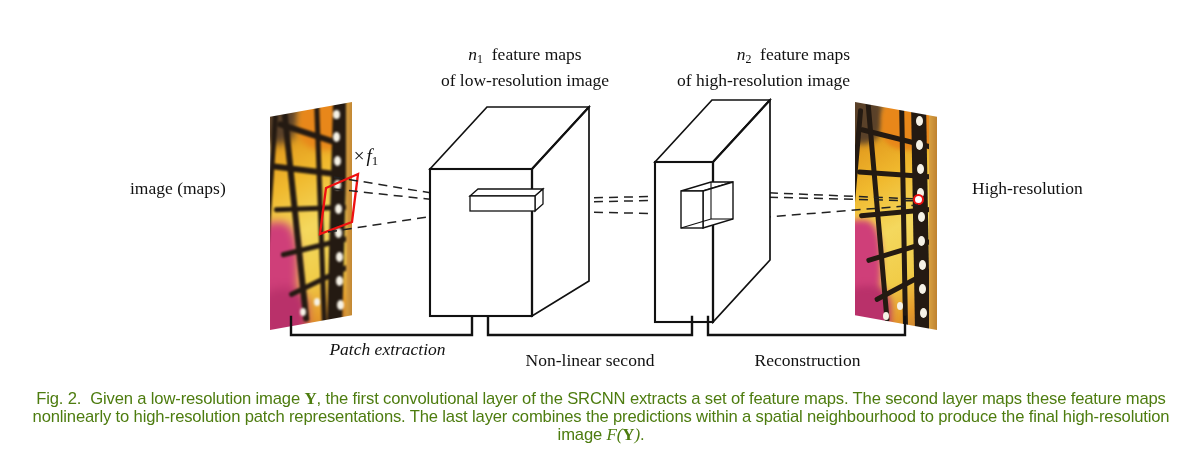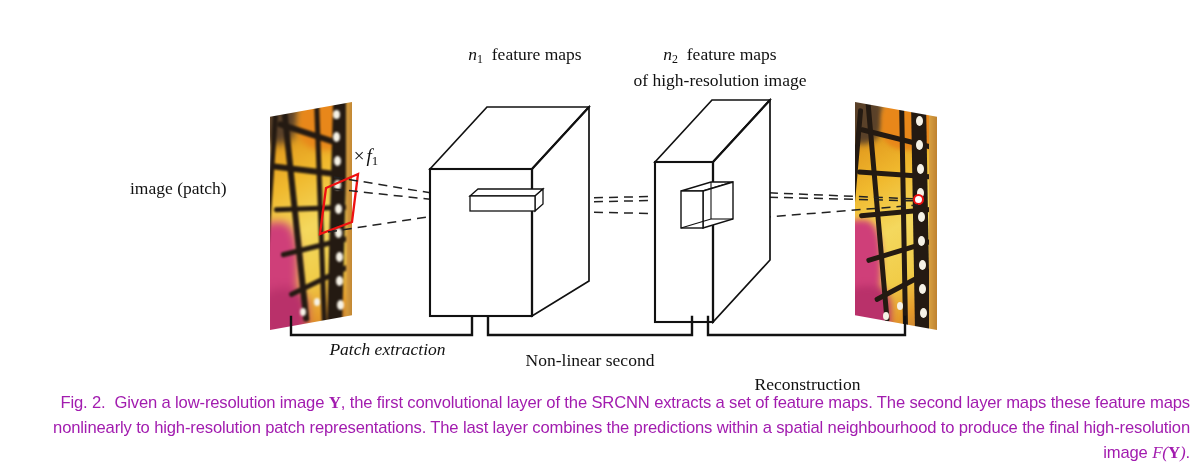--- a/index.html
+++ b/index.html
@@ -59,23 +59,23 @@
   }
 
   
   #caption {
     position: absolute;
     left: 12px;
     top: 376px;
     width: 1178px;
     font-family: "Liberation Sans", sans-serif;
     font-size: 16.6px;
-    line-height: 25px;
-    color: #a21caf;
-    text-align: right;
+    line-height: 18px;
+    color: #4d7c0f;
+    text-align: center;
     letter-spacing: -0.15px;
   }
   #caption .capfig { white-space: nowrap; }
   #caption .bsym {
     font-family: "Liberation Serif", serif;
     font-weight: bold;
     font-size: 17px;
   }
   #caption .isym {
     font-family: "Liberation Serif", serif;
@@ -123,35 +123,37 @@
 </head>
 <body>
 
 <div id="figure">
 
   <div class="abs serif-label" style="left:400px; top:30px; width:250px;">
     <div>
       <span class="mathvar">n<sub>1</sub></span>
       <span>&nbsp;feature maps</span>
     </div>
-  </div>
-
-  <div class="abs serif-label" style="left:590px; top:30px; width:260px;">
+    <div>of low-resolution image</div>
+  </div>
+
+  <div class="abs serif-label" style="left:590px; top:30px; width:260px;text-align:right;">
     <div>
       <span class="mathvar">n<sub>2</sub></span>
       <span>&nbsp;feature maps</span>
     </div>
     <div>of high-resolution image</div>
   </div>
 
   <div class="abs serif-label left-al" style="left:130px; top:164px; width:150px;">
-    <div>image (patch)</div>
+    <div>image (maps)</div>
   </div>
 
   <div class="abs serif-label left-al" style="left:972px; top:164px; width:160px;">
+    <div>High-resolution</div>
   </div>
 
   <div class="abs filter-label" style="left:340px; top:131px;">
     <span class="mathvar">f<sub>1</sub></span><span class="times-sym">×</span><span class="mathvar">f<sub>1</sub></span>
   </div>
 
   <div class="abs filter-label" style="left:500px; top:131px;">
     <span class="mathvar">f<sub>2</sub></span><span class="times-sym">×</span><span class="mathvar">f<sub>2</sub></span>
   </div>
 
@@ -160,21 +162,21 @@
   </div>
 
   <div class="abs serif-label" style="left:300px; top:325px; width:175px;font-style:italic;">
     <div>Patch extraction</div>
   </div>
 
   <div class="abs serif-label" style="left:490px; top:336px; width:200px;">
     <div>Non-linear second</div>
   </div>
 
-  <div class="abs serif-label" style="left:715px; top:336px; width:185px;margin-top:24px;">
+  <div class="abs serif-label" style="left:715px; top:336px; width:185px;">
     <div>Reconstruction</div>
   </div>
 
   <div class="photo-wrap" style="left:270px; top:88px; width:82px; height:228px;
        clip-path: polygon(0% 6.5%, 100% 0%, 100% 93.5%, 0% 100%);">
     <div class="photo lowres">
 
       <div class="abs" style="left:0;top:0;width:100%;height:100%;
            background:linear-gradient(150deg,#b98f54 0%,#e29a1e 16%,#f0b92e 34%,#f4d85e 54%,#f1cc48 74%,#e59a2a 88%,#b8763a 100%);"></div>
 

